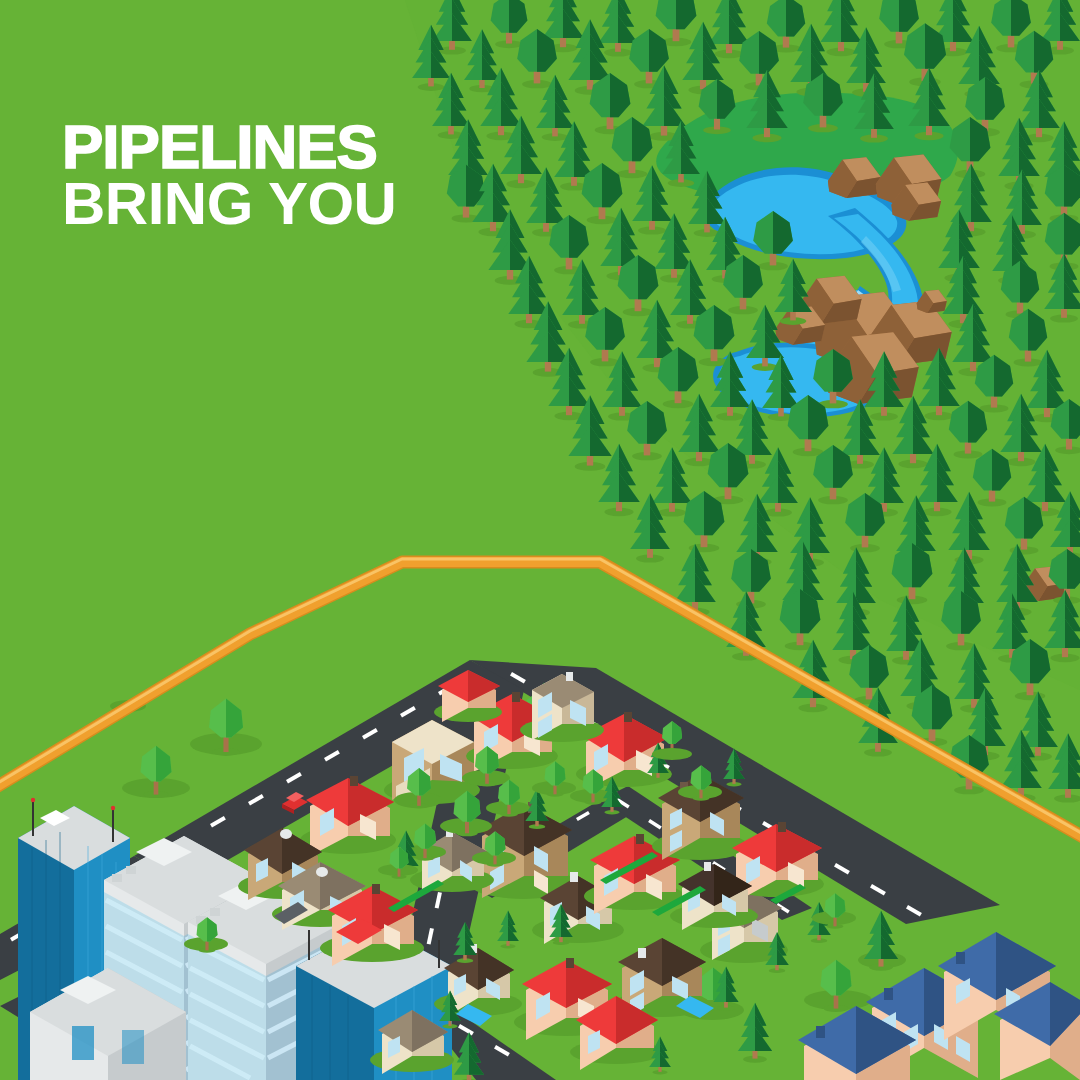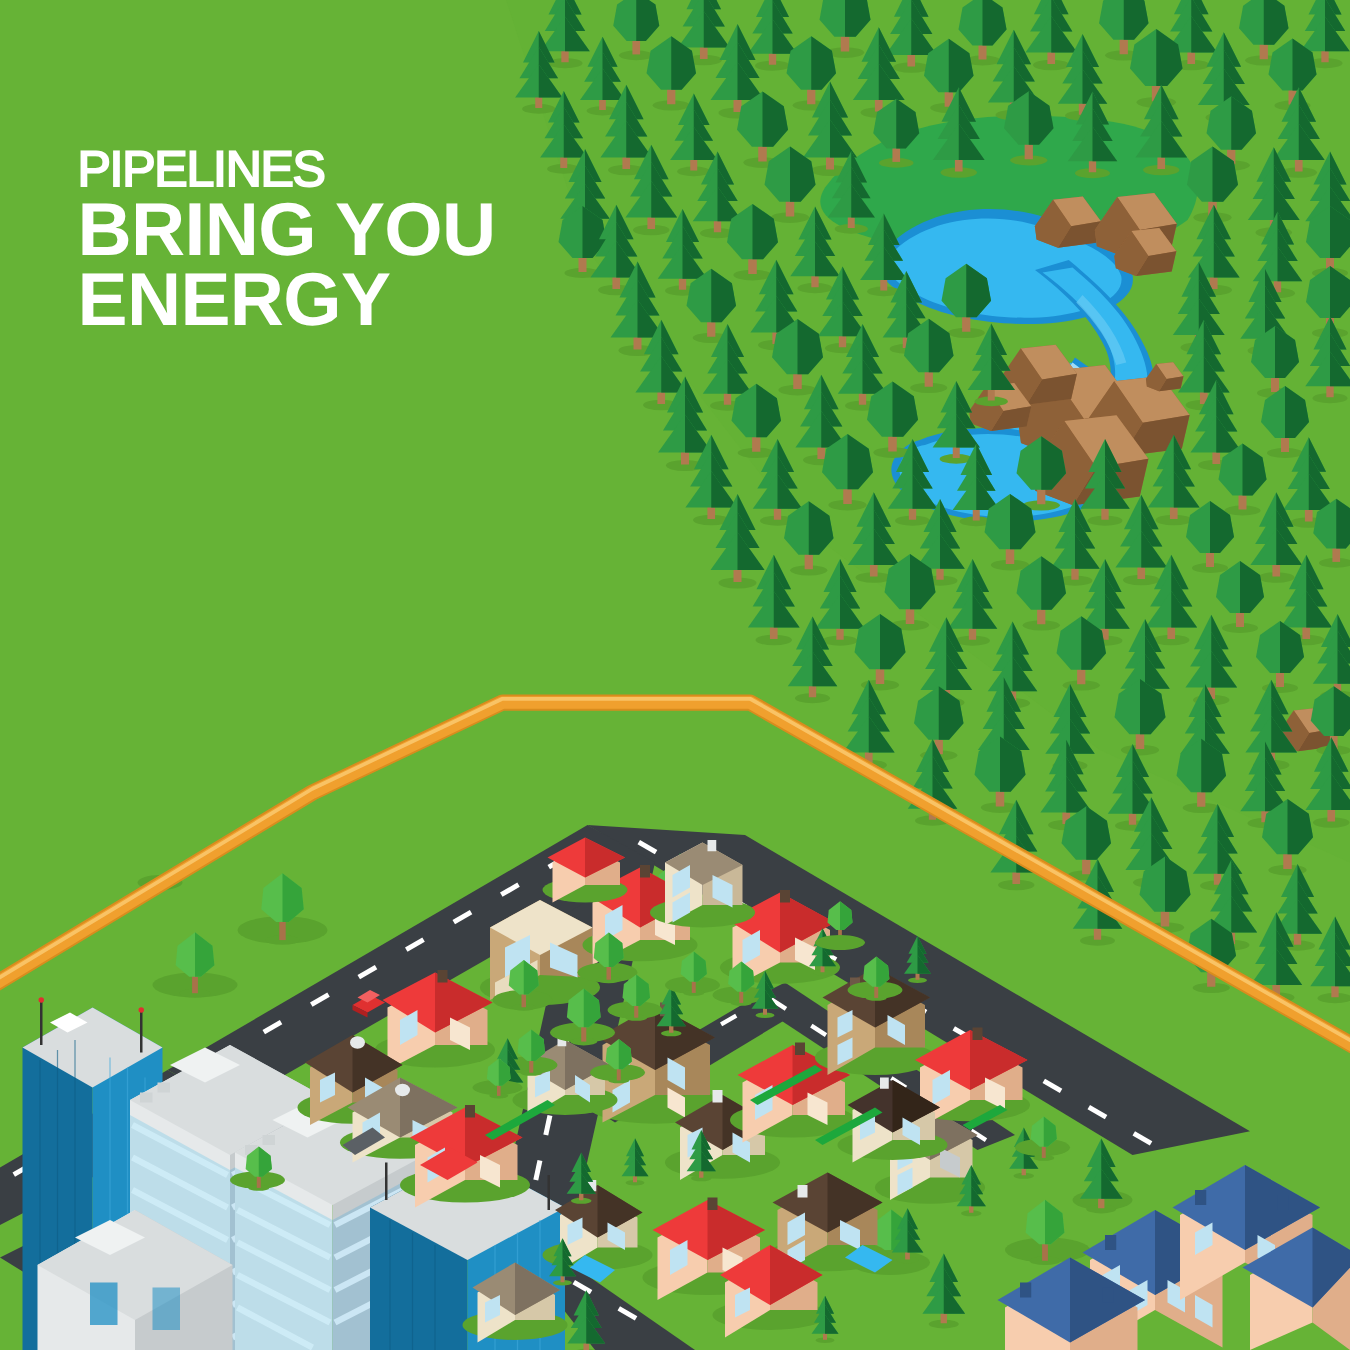--- a/index.html
+++ b/index.html
@@ -25,22 +25,22 @@
     letter-spacing:-0.5px;
   }
   #headline .ln {
     display:block;
     font-size:60px;
     font-weight:bold;
     text-transform:uppercase;
     white-space:nowrap;
   }
   #headline .ln.lead {
-    font-weight:normal;
-    font-size:40px;
+    font-weight:bold;
+    font-size:62px;
     -webkit-text-stroke:1.6px #FFFFFF;
     letter-spacing:-1px;
   }
 </style>
 </head>
 <body>
 
 <div id="stage">
 
   <svg id="scene" viewBox="0 0 1080 1080" xmlns="http://www.w3.org/2000/svg">
@@ -858,16 +858,15 @@
     <g>
       <path d="M-12 792 L250 634 L402 562 L600 562 L1092 842" fill="none" stroke="#D98C1E" stroke-width="13" stroke-linejoin="round" stroke-linecap="butt"></path>
       <path d="M-12 792 L250 634 L402 562 L600 562 L1092 842" fill="none" stroke="#F0A02E" stroke-width="10" stroke-linejoin="round" stroke-linecap="butt"></path>
       <path d="M-12 789 L250 631 L402 559 L600 559 L1092 839" fill="none" stroke="#F9C66B" stroke-width="3" stroke-linejoin="round" stroke-linecap="butt" opacity="0.9"></path>
     </g>
   </svg>
 
   <div id="headline">
     <span class="ln lead">PIPELINES</span>
     <span class="ln">BRING YOU</span>
-    <span class="ln">ENERGY</span>
   </div>
 
 </div>
 
 </body></html>

